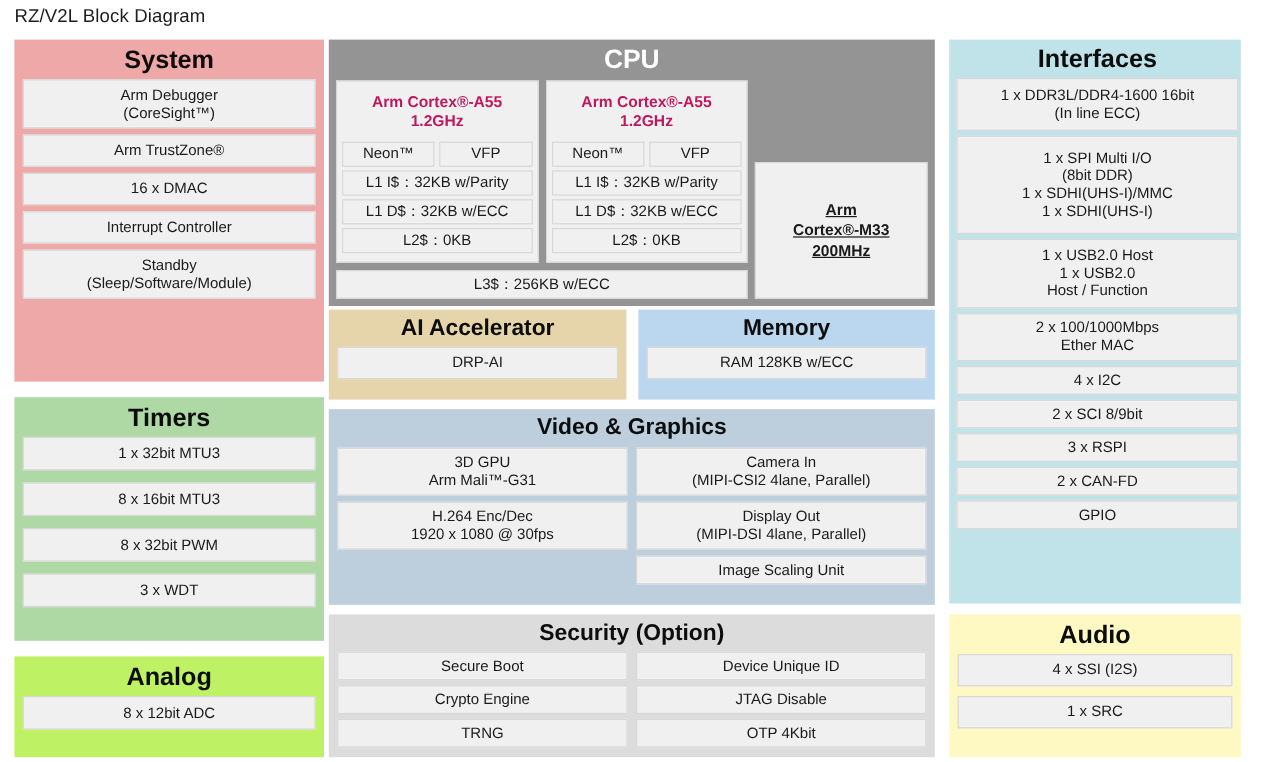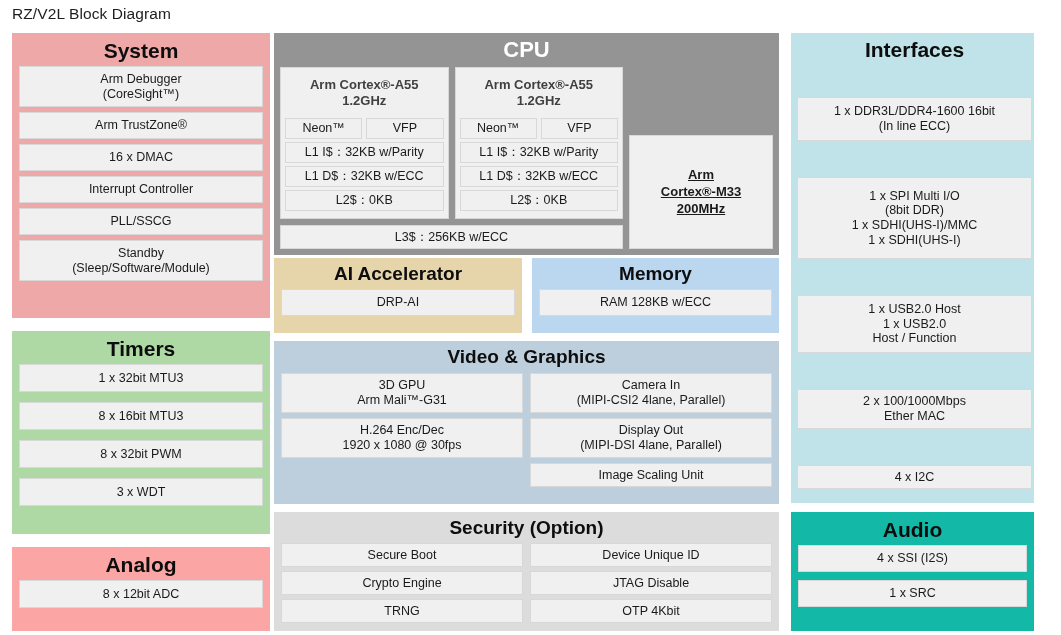--- a/index.html
+++ b/index.html
@@ -35,32 +35,32 @@
   #system-group{left:12px;top:33px;width:258px;height:285px;background:#efa8a8;}
   #system-group .group-title{font-size:21px;}
   #system-group .cell{font-size:12.5px;}
   #system-group .rows > .cell{margin-bottom:5px;}
 
   #timers-group{left:12px;top:331px;width:258px;height:203px;background:#aed8a4;}
   #timers-group .group-title{font-size:21px;}
   #timers-group .cell{font-size:12.5px;height:28px;}
   #timers-group .rows > .cell{margin-bottom:10px;}
 
-  #analog-group{left:12px;top:547px;width:258px;height:84px;background:#fca5a5;}
+  #analog-group{left:12px;top:547px;width:258px;height:84px;background:#bef264;}
   #analog-group .group-title{font-size:21px;}
   #analog-group .cell{font-size:12.5px;height:28px;}
 
   
   #cpu-group{left:274px;top:33px;width:505px;height:222px;background:#949494;padding:3px 6px 6px 6px;}
   #cpu-group .group-title{font-size:22px;color:#ffffff;padding-bottom:5px;}
   .cpu-body{display:flex;gap:6px;height:182px;}
   .cpu-cores{flex:0 0 343px;display:flex;flex-direction:column;}
   .cores-row{display:flex;gap:6px;height:152px;}
   .core{flex:1;background:#f0f0f0;border:1px solid #d8d8d8;box-sizing:border-box;padding:4px;display:flex;flex-direction:column;}
-  .core-name{text-align:center;font-weight:bold;font-size:13px;line-height:1.25;padding:5px 0 8px 0;color:#404040;}
+  .core-name{text-align:center;font-weight:bold;font-size:13px;line-height:1.25;padding:5px 0 8px 0;color:#be185d;}
   .core-sub{display:flex;gap:4px;margin-bottom:3px;}
   .core-sub .cell{flex:1;height:21px;font-size:12.5px;}
   .core-line{height:21px;font-size:12.5px;margin-bottom:3px;}
   .core-line:last-child{margin-bottom:0;}
   .l3{margin-top:6px;height:24px;font-size:12.5px;}
   .m33{flex:1;display:flex;align-items:flex-end;}
   .m33 .cell{width:100%;height:114px;font-size:13px;line-height:1.3;}
 
   
   #ai-group{left:274px;top:258px;width:248px;height:75px;background:#e6d5ab;}
@@ -86,23 +86,23 @@
   #security-group .group-title{font-size:19px;padding-bottom:4px;}
   .sec-grid{display:flex;gap:7px;}
   .sec-col{flex:1;display:flex;flex-direction:column;}
   .sec-col .cell{height:24px;font-size:12.5px;margin-bottom:4px;}
   .sec-col .cell:last-child{margin-bottom:15px;}
 
   
   #interfaces-group{left:791px;top:33px;width:243px;height:470px;background:#bfe3e8;padding:3px 2px 6px 6px;}
   #interfaces-group .group-title{font-size:21px;padding-bottom:4px;}
   #interfaces-group .cell{font-size:12.5px;}
-  #interfaces-group .rows > .cell{margin-bottom:4px;margin-top:32px;}
-
-  #audio-group{left:791px;top:512px;width:243px;height:119px;background:#14b8a6;}
+  #interfaces-group .rows > .cell{margin-bottom:4px;}
+
+  #audio-group{left:791px;top:512px;width:243px;height:119px;background:#fef9c3;}
   #audio-group .group-title{font-size:21px;}
   #audio-group .cell{font-size:12.5px;height:27px;}
   #audio-group .rows > .cell{margin-bottom:8px;}
 
   .multiline{white-space:pre-line;}
 </style>
 </head>
 <body>
 
 <div class="page">
@@ -110,21 +110,20 @@
   <div class="diagram-title">RZ/V2L Block Diagram</div>
 
   <div class="group" id="system-group">
     <div class="group-title">System</div>
     <div class="rows">
       <div class="cell multiline" style="height:41px">Arm Debugger
 (CoreSight™)</div>
       <div class="cell multiline" style="height:27px">Arm TrustZone®</div>
       <div class="cell multiline" style="height:27px">16 x DMAC</div>
       <div class="cell multiline" style="height:27px">Interrupt Controller</div>
-      <div class="cell multiline" style="height:27px">PLL/SSCG</div>
       <div class="cell multiline" style="height:41px">Standby
 (Sleep/Software/Module)</div>
     </div>
   </div>
 
   <div class="group" id="timers-group">
     <div class="group-title">Timers</div>
     <div class="rows">
       <div class="cell">1 x 32bit MTU3</div>
       <div class="cell">8 x 16bit MTU3</div>

